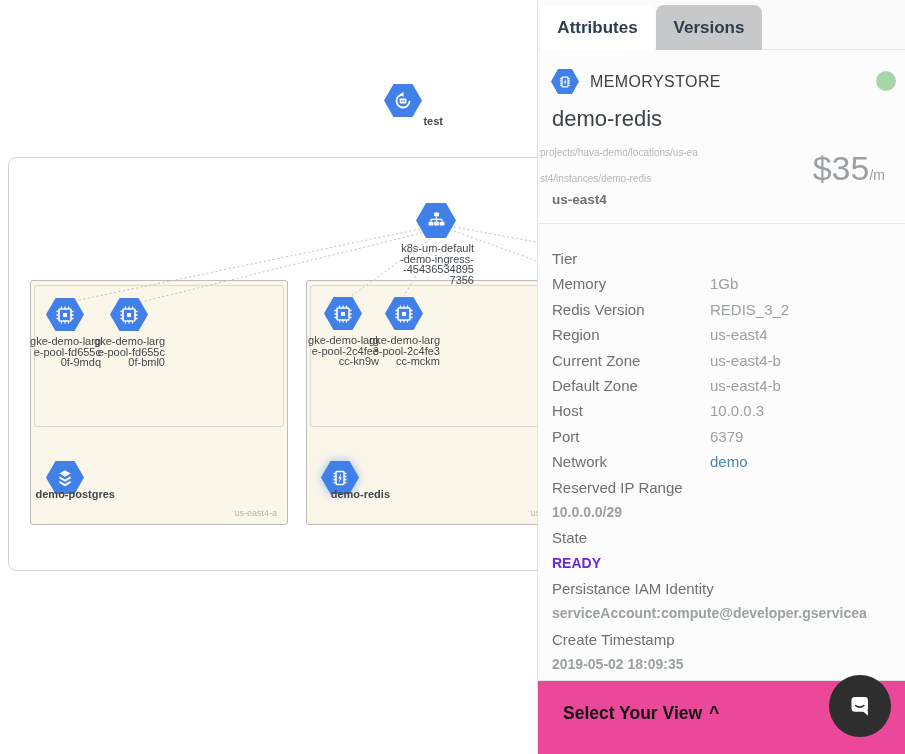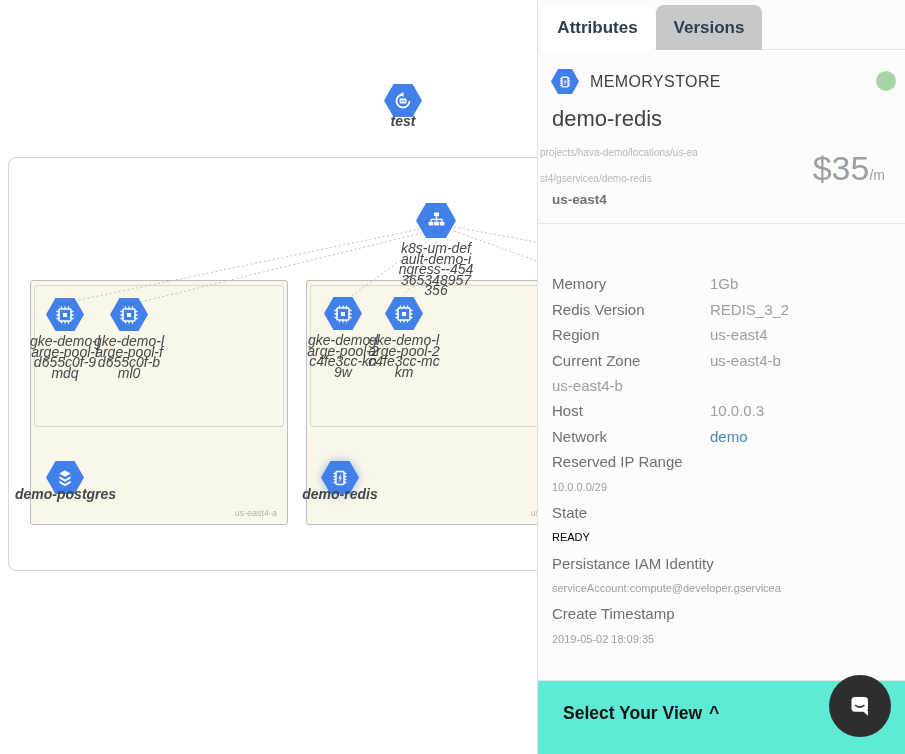--- a/index.html
+++ b/index.html
@@ -23,22 +23,22 @@
   .zone-label { position:absolute; right:10px; bottom:6px; font-size:9px; color:#b7b6a5; }
 
   #edges { position:absolute; left:0; top:0; width:905px; height:754px; z-index:2; pointer-events:none; }
   #edges line { stroke:#c1c1c1; stroke-width:1; stroke-dasharray:2 2.5; }
 
   .hex { clip-path:polygon(25% 0, 75% 0, 100% 50%, 75% 100%, 25% 100%, 0 50%);
          background:#4080e8; display:flex; align-items:center; justify-content:center; }
   .node { position:absolute; z-index:3; }
   .node .hex { width:38px; height:33px; }
   .node.big .hex { width:40px; height:35px; }
-  .node-label { position:absolute; z-index:3; text-align:center; font-size:14px;
-                line-height:10.5px; color:#44484b; font-weight:500; word-break:break-all;font-style:italic; }
+  .node-label { position:absolute; z-index:3; text-align:right; font-size:11px;
+                line-height:10.5px; color:#44484b; font-weight:500; word-break:break-all; }
   .one-line { word-break:normal; white-space:nowrap; }
   .glow { filter:drop-shadow(0 0 5px rgba(110,155,245,.65)); }
 
   
   #panel { position:absolute; left:537px; top:0; width:368px; height:754px;
            background:#fcfcfc; border-left:1px solid #e3e3e3; z-index:10; }
 
   .tabbar { position:absolute; left:0; top:0; width:368px; height:50px;
             border-bottom:1px solid #e2e2e2; background:#fbfbfb; }
   .tab { position:absolute; top:5px; height:45px; line-height:45px; text-align:center;
@@ -58,27 +58,27 @@
   .price .amount { font-size:34px; }
   .price .unit { font-size:14px; }
 
   .header-divider { position:absolute; left:0; top:223px; width:368px; border-top:1px solid #e9e9e9; }
 
   .attr-list { position:absolute; left:14px; top:246px; width:348px; }
   .row { display:flex; height:25.4px; line-height:25.4px; font-size:15px; }
   .row .k { width:158px; flex:none; color:#6c7072; }
   .row .v { flex:1; color:#9ba0a3; overflow:hidden; white-space:nowrap; }
   .block-k { height:25.4px; line-height:25.4px; font-size:15px; color:#6c7072; }
-  .block-v { height:25.4px; line-height:25.4px; font-size:11px; color:#9ba0a3;
-             overflow:hidden; white-space:nowrap; }
+  .block-v { height:25.4px; line-height:25.4px; font-size:14px; color:#9ba0a3;
+             overflow:hidden; white-space:nowrap;font-weight:bold; }
   .v.link { color:#4a87b0; cursor:pointer; }
-  .block-v.green { color:#000000; }
+  .block-v.green { color:#6d28d9; }
 
   .panel-footer { position:absolute; left:0; top:680px; width:368px; height:74px;
-                  background:#5eead4; border-top:1px solid #e4e4e4; }
+                  background:#ec4899; border-top:1px solid #e4e4e4; }
   .footer-text { padding:22px 0 0 25px; font-size:17.5px; font-weight:700; color:#141414; }
   .footer-text .caret { margin-left:7px; }
 
   #chat-btn { position:absolute; left:829px; top:675px; width:62px; height:62px;
               border-radius:50%; background:#2e2e2e; z-index:30;
               display:flex; align-items:center; justify-content:center; cursor:pointer; }
 </style>
 </head>
 <body>
 
@@ -229,53 +229,59 @@
       </g>
       <polygon points="13.2,7.5 10.2,12.6 11.9,12.6 10.8,16.5 14,11.4 12.3,11.4" fill="#fff"></polygon>
     </svg>
   </div>
   <div class="type-label">MEMORYSTORE</div>
   <div class="status-dot"></div>
 
   <div class="res-name">demo-redis</div>
   <div class="res-path">
     <div>projects/hava-demo/locations/us-ea</div>
-    <div>st4/gservicea/demo-redis</div>
+    <div>st4/instances/demo-redis</div>
   </div>
   <div class="res-region">us-east4</div>
 
   <div class="price"><span class="amount">$35</span><span class="unit">/m</span></div>
 
   <div class="header-divider"></div>
 
   <div class="attr-list">
     <div class="row">
+      <span class="k">Tier</span>
     </div>
     <div class="row">
       <span class="k">Memory</span>
       <span class="v">1Gb</span>
     </div>
     <div class="row">
       <span class="k">Redis Version</span>
       <span class="v">REDIS_3_2</span>
     </div>
     <div class="row">
       <span class="k">Region</span>
       <span class="v">us-east4</span>
     </div>
     <div class="row">
       <span class="k">Current Zone</span>
       <span class="v">us-east4-b</span>
     </div>
     <div class="row">
+      <span class="k">Default Zone</span>
       <span class="v">us-east4-b</span>
     </div>
     <div class="row">
       <span class="k">Host</span>
       <span class="v">10.0.0.3</span>
+    </div>
+    <div class="row">
+      <span class="k">Port</span>
+      <span class="v">6379</span>
     </div>
     <div class="row">
       <span class="k">Network</span>
       <span class="v link">demo</span>
     </div>
 
     <div class="block-k">Reserved IP Range</div>
     <div class="block-v">10.0.0.0/29</div>
     <div class="block-k">State</div>
     <div class="block-v green">READY</div>

